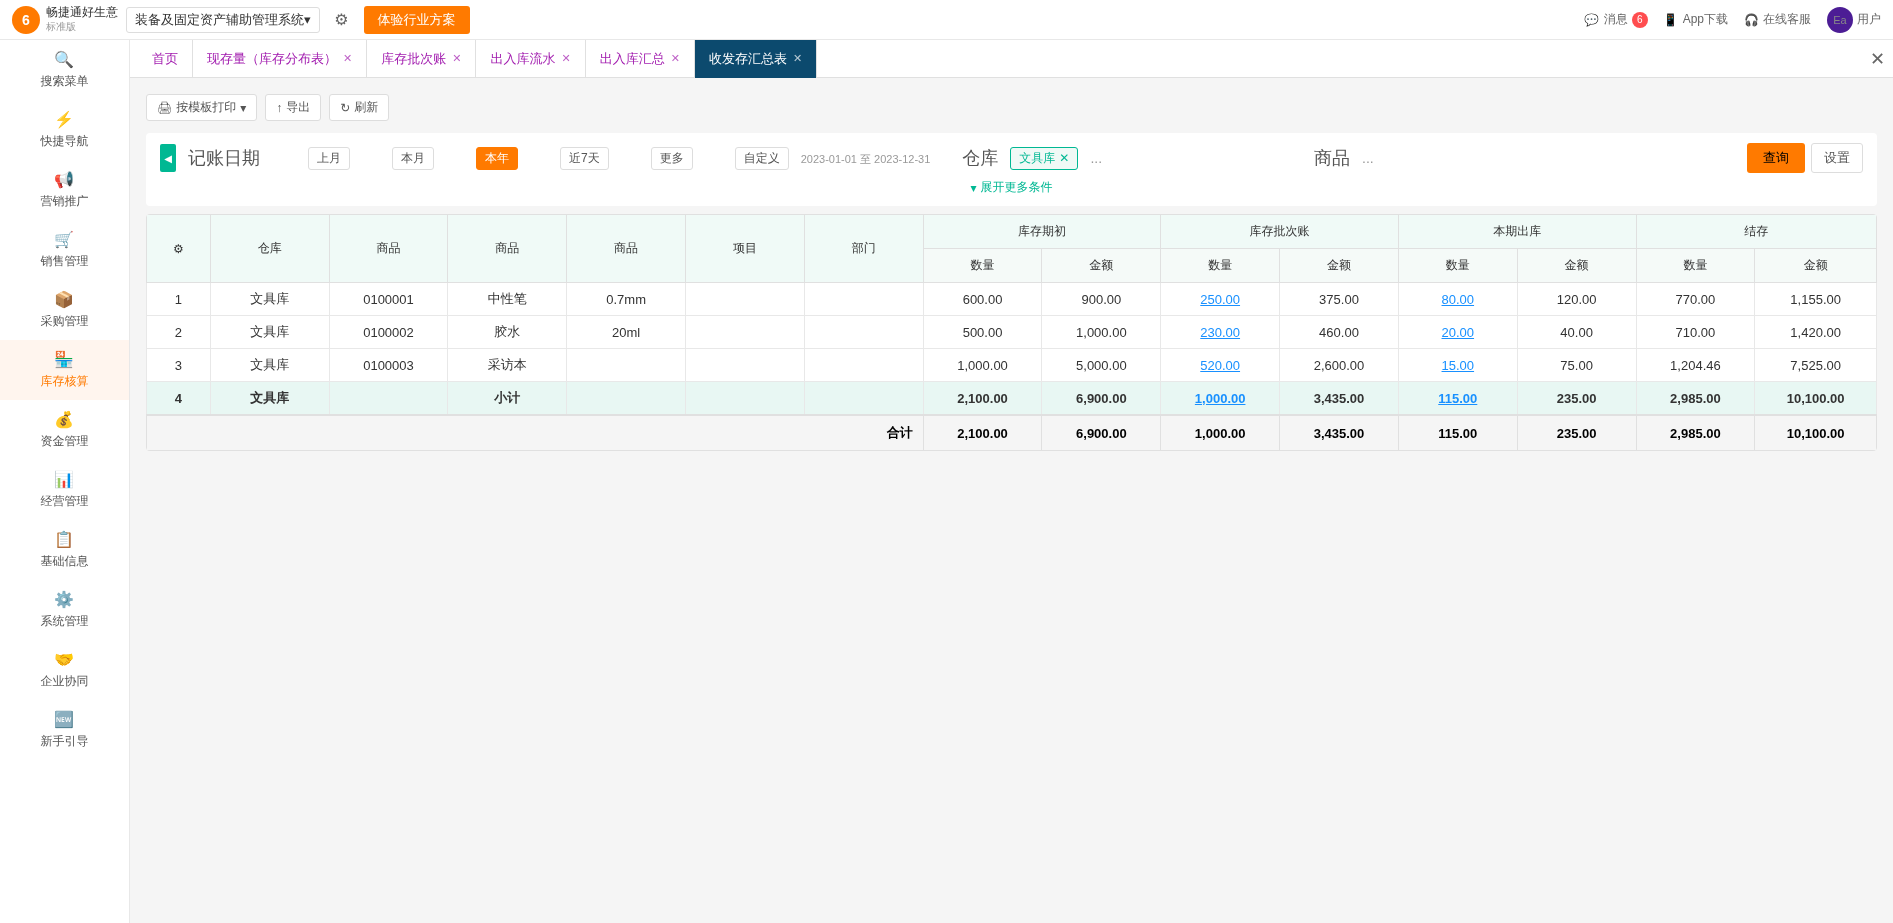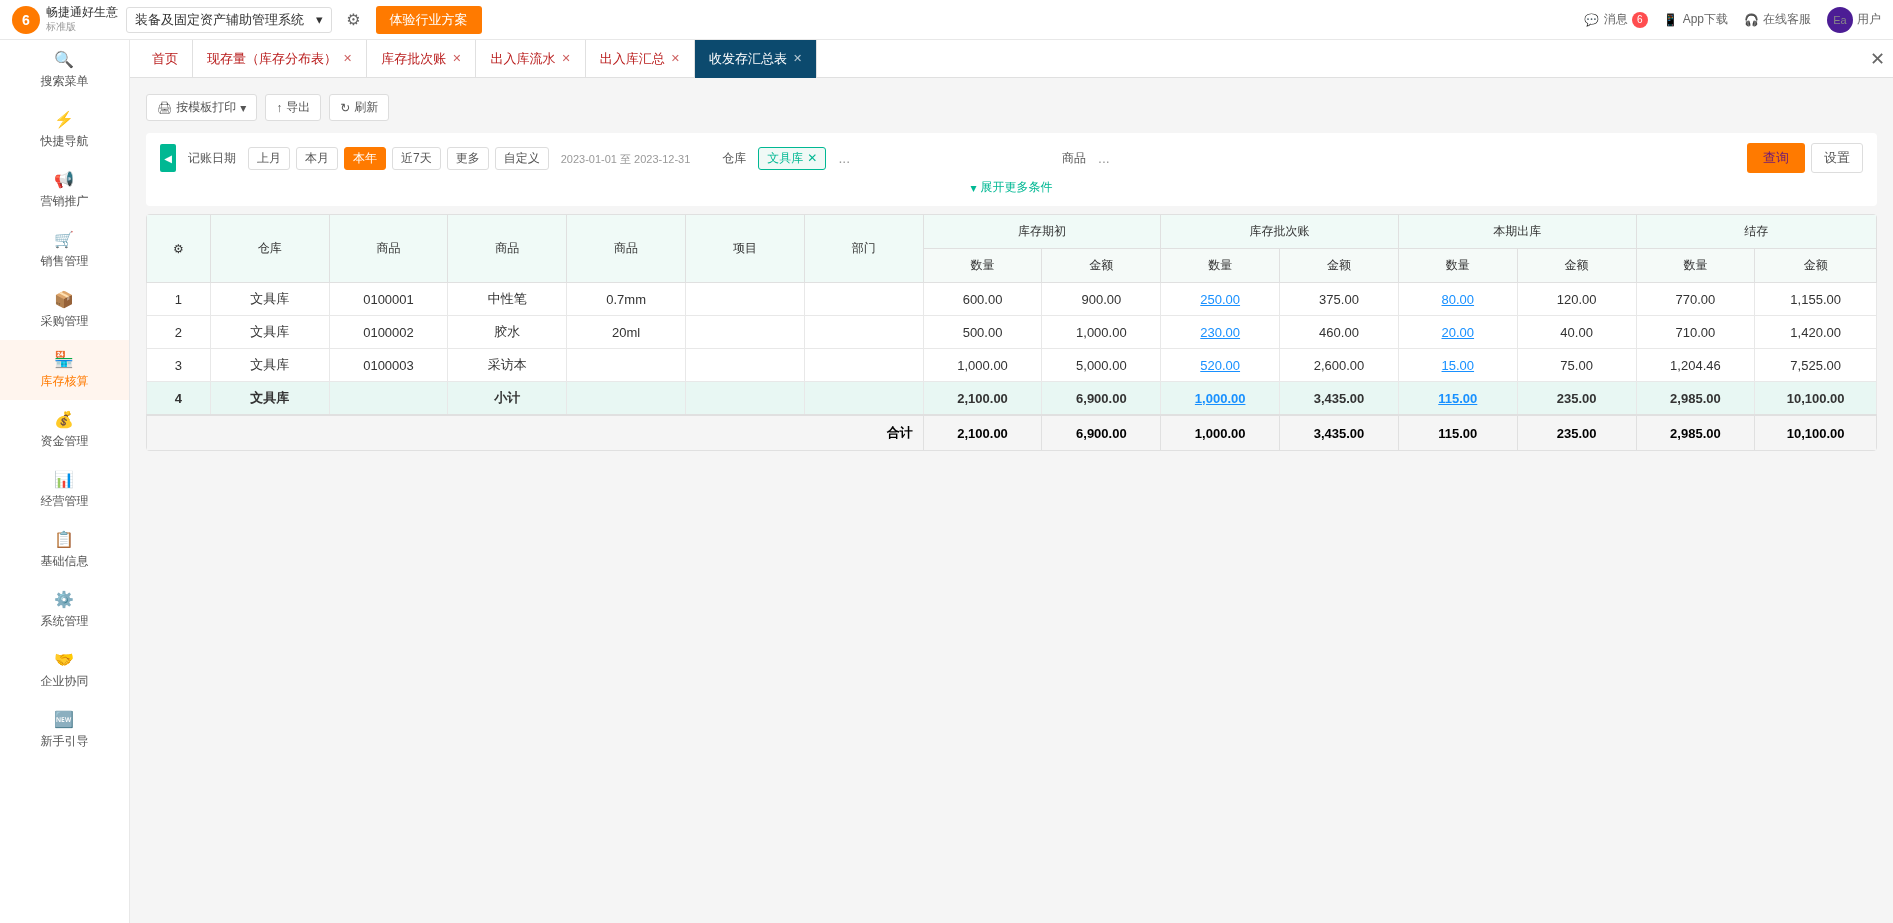--- a/index.html
+++ b/index.html
@@ -6,67 +6,67 @@
     body { background: #f5f5f5; font-size: 13px; overflow: hidden; }
 
     
     .app-wrapper { display: flex; flex-direction: column; height: 923px; width: 1893px; }
     .top-bar { height: 40px; background: #fff; display: flex; align-items: center; padding: 0 12px; border-bottom: 1px solid #e8e8e8; justify-content: space-between; }
     .top-bar-left { display: flex; align-items: center; gap: 8px; }
     .logo-area { display: flex; align-items: center; gap: 6px; }
     .logo-icon { width: 28px; height: 28px; background: #ff7a00; border-radius: 50%; display: flex; align-items: center; justify-content: center; color: #fff; font-size: 14px; font-weight: bold; }
     .logo-text { font-size: 12px; color: #333; line-height: 1.3; }
     .logo-sub { font-size: 10px; color: #999; }
-    .system-name { font-size: 13px; color: #333; border: 1px solid #ddd; padding: 3px 8px; border-radius: 3px; display: flex; align-items: center; gap: 12px; }
+    .system-name { font-size: 13px; color: #333; border: 1px solid #ddd; padding: 3px 8px; border-radius: 3px; display: flex; align-items: center; gap: 0; }
     .gear-btn { width: 28px; height: 28px; border: none; background: none; cursor: pointer; color: #666; font-size: 16px; }
     .trial-btn { background: #ff7a00; color: #fff; border: none; border-radius: 3px; padding: 5px 14px; cursor: pointer; font-size: 13px; }
     .top-bar-right { display: flex; align-items: center; gap: 16px; }
     .top-right-item { display: flex; align-items: center; gap: 4px; color: #666; cursor: pointer; font-size: 12px; }
     .badge { background: #ff4d4f; color: #fff; border-radius: 50%; width: 16px; height: 16px; font-size: 10px; display: flex; align-items: center; justify-content: center; }
     .user-avatar { width: 26px; height: 26px; background: #4c1d95; border-radius: 50%; display: flex; align-items: center; justify-content: center; color: #888; font-size: 11px; }
 
     .main-layout { display: flex; flex: 1; overflow: hidden; }
 
     
     .sidebar { width: 130px; background: #fff; border-right: 1px solid #e8e8e8; display: flex; flex-direction: column; }
     .sidebar-item { display: flex; flex-direction: column; align-items: center; padding: 10px 0; cursor: pointer; color: #555; font-size: 12px; gap: 4px; }
     .sidebar-item.active { background: #fff5ee; color: #ff7a00; }
     .sidebar-icon { font-size: 16px; }
 
     
     .content-area { flex: 1; display: flex; flex-direction: column; overflow: hidden; }
 
     
     .tab-bar { display: flex; align-items: center; background: #fff; border-bottom: 1px solid #e0e0e0; height: 38px; padding: 0 8px; }
-    .tab-item { display: flex; align-items: center; padding: 0 14px; height: 38px; border-right: 1px solid #e0e0e0; cursor: pointer; color: #b91c1c; font-size: 13px; gap: 6px; white-space: nowrap; }
+    .tab-item { display: flex; align-items: center; padding: 0 14px; height: 38px; border-right: 1px solid #e0e0e0; cursor: pointer; color: #a21caf; font-size: 13px; gap: 6px; white-space: nowrap; }
     .tab-item.active { background: #0c4a6e; color: #fff; }
     .tab-item .close-icon { font-size: 11px; opacity: 0.7; }
     .tab-close-all { margin-left: auto; color: #666; font-size: 18px; cursor: pointer; }
 
     
     .page-content { flex: 1; background: #f5f5f5; overflow-y: auto; padding: 16px; }
 
     .page-header { display: flex; align-items: center; justify-content: space-between; margin-bottom: 12px; }
     .page-title { font-size: 15px; font-weight: bold; color: #333; }
     .page-actions { display: flex; align-items: center; gap: 8px; }
     .action-btn { display: flex; align-items: center; gap: 4px; padding: 4px 10px; border: 1px solid #ddd; border-radius: 3px; background: #fff; cursor: pointer; font-size: 12px; color: #555; }
     .refresh-btn { display: flex; align-items: center; gap: 4px; padding: 4px 10px; border: 1px solid #ddd; border-radius: 3px; background: #fff; cursor: pointer; font-size: 12px; color: #555; }
 
     
     .filter-bar { background: #fff; border-radius: 4px; padding: 10px 14px; margin-bottom: 8px; }
     .filter-row { display: flex; align-items: center; gap: 12px; }
-    .filter-label { color: #555; font-size: 12px; white-space: nowrap; }
+    .filter-label { color: #555; font-size: 18px; white-space: nowrap; }
     .date-filters { display: flex; align-items: center; gap: 6px; }
-    .date-btn { padding: 2px 8px; border: 1px solid #ddd; border-radius: 3px; background: #fff; cursor: pointer; font-size: 12px; color: #555; }
+    .date-btn { padding: 2px 8px; border: 1px solid #ddd; border-radius: 3px; background: #fff; cursor: pointer; font-size: 12px; color: #555; margin-left: 36px; }
     .date-btn.active { background: #ff7a00; color: #fff; border-color: #ff7a00; }
     .date-range { font-size: 11px; color: #999; margin-top: 2px; }
     .filter-tag { display: flex; align-items: center; gap: 4px; background: #f0f9f6; border: 1px solid #00b893; border-radius: 3px; padding: 2px 8px; color: #00b893; font-size: 12px; }
     .filter-tag .remove { cursor: pointer; color: #00b893; }
     .filter-ellipsis { color: #999; cursor: pointer; font-size: 14px; }
-    .search-btn { background: #ff7a00; color: #701a75; border: none; border-radius: 3px; padding: 5px 16px; cursor: pointer; font-size: 13px; }
+    .search-btn { background: #ff7a00; color: #000000; border: none; border-radius: 3px; padding: 5px 16px; cursor: pointer; font-size: 13px; }
     .setting-btn { background: #fff; color: #555; border: 1px solid #ddd; border-radius: 3px; padding: 5px 12px; cursor: pointer; font-size: 13px; }
     .expand-btn { display: flex; align-items: center; gap: 4px; color: #00b893; cursor: pointer; font-size: 12px; border: none; background: none; }
     .expand-row { display: flex; justify-content: center; margin-top: 6px; }
 
     
     .table-container { background: #fff; border-radius: 4px; overflow: hidden; }
     table { width: 100%; border-collapse: collapse; font-size: 13px; }
     thead tr th { background: #f0faf7; color: #333; padding: 8px 26px; text-align: center; border: 1px solid #e0e0e0; font-weight: normal; font-size: 12px; }
     thead tr.sub-header th { background: #f5faf8; }
     tbody tr td { padding: 7px 10px; text-align: center; border: 1px solid #e8e8e8; color: #333; }

